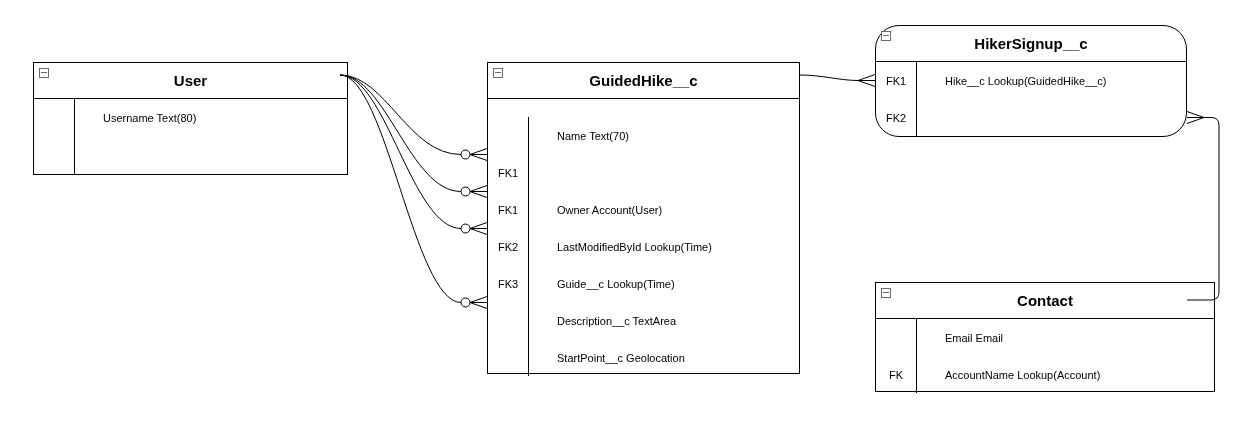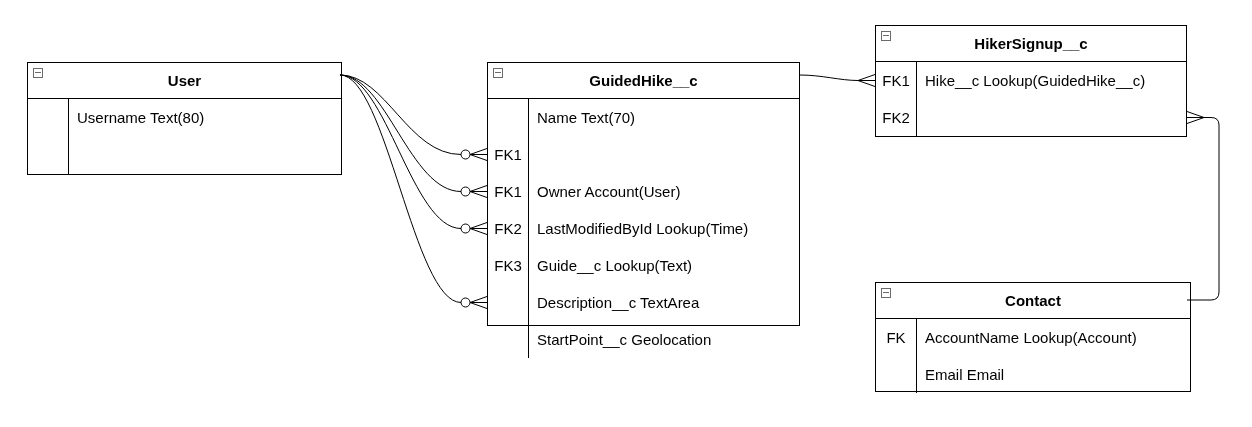--- a/index.html
+++ b/index.html
@@ -60,51 +60,51 @@
     left: 40px;
     top: 0;
     bottom: 0;
     width: 1px;
     background: #000;
   }
   .t-row {
     flex: 0 0 37px;
     display: flex;
     align-items: center;
-    font-size: 15px;
+    font-size: 11px;
   }
   .key-cell { flex: 0 0 40px; text-align: center; }
-  .field-cell { padding-left: 9px; white-space: nowrap; }
+  .field-cell { padding-left: 9px; white-space: nowrap; margin-left: 20px; }
   #connector-svg {
     position: absolute;
     left: 0;
     top: 0;
     z-index: 2;
     pointer-events: none;
   }
   #connector-svg path { fill: none; stroke: #000; stroke-width: 1; }
   #connector-svg circle { fill: #fff; stroke: #000; stroke-width: 1; }
 </style>
 </head>
 <body>
 
-<div class="erd-table" style="left:27px; top:62px; width:315px; height:113px;">
+<div class="erd-table" style="left:33px; top:62px; width:315px; height:113px;">
   <div class="t-header">
     <span class="collapse-btn"></span>
     <span>User</span>
   </div>
   <div class="t-body">
     <div class="t-row">
       <span class="key-cell"></span>
       <span class="field-cell">Username Text(80)</span>
     </div>
   </div>
 </div>
 
-<div class="erd-table" style="left:487px; top:62px; width:313px; height:264px;">
+<div class="erd-table" style="left:487px; top:62px; width:313px; height:312px;gap:18px;">
   <div class="t-header">
     <span class="collapse-btn"></span>
     <span>GuidedHike__c</span>
   </div>
   <div class="t-body">
     <div class="t-row">
       <span class="key-cell"></span>
       <span class="field-cell">Name Text(70)</span>
     </div>
     <div class="t-row">
@@ -113,62 +113,62 @@
     <div class="t-row">
       <span class="key-cell">FK1</span>
       <span class="field-cell">Owner Account(User)</span>
     </div>
     <div class="t-row">
       <span class="key-cell">FK2</span>
       <span class="field-cell">LastModifiedById Lookup(Time)</span>
     </div>
     <div class="t-row">
       <span class="key-cell">FK3</span>
-      <span class="field-cell">Guide__c Lookup(Text)</span>
+      <span class="field-cell">Guide__c Lookup(Time)</span>
     </div>
     <div class="t-row">
       <span class="key-cell"></span>
       <span class="field-cell">Description__c TextArea</span>
     </div>
     <div class="t-row">
       <span class="key-cell"></span>
       <span class="field-cell">StartPoint__c Geolocation</span>
     </div>
   </div>
 </div>
 
-<div class="erd-table" style="left:875px; top:25px; width:312px; height:112px;">
+<div class="erd-table" style="left:875px; top:25px; width:312px; height:112px;border-radius:24px;">
   <div class="t-header">
     <span class="collapse-btn"></span>
     <span>HikerSignup__c</span>
   </div>
   <div class="t-body">
     <div class="t-row">
       <span class="key-cell">FK1</span>
       <span class="field-cell">Hike__c Lookup(GuidedHike__c)</span>
     </div>
     <div class="t-row">
       <span class="key-cell">FK2</span>
     </div>
   </div>
 </div>
 
-<div class="erd-table" style="left:875px; top:282px; width:316px; height:110px;">
+<div class="erd-table" style="left:875px; top:282px; width:340px; height:110px;">
   <div class="t-header">
     <span class="collapse-btn"></span>
     <span>Contact</span>
   </div>
   <div class="t-body">
+    <div class="t-row">
+      <span class="key-cell"></span>
+      <span class="field-cell">Email Email</span>
+    </div>
     <div class="t-row">
       <span class="key-cell">FK</span>
       <span class="field-cell">AccountName Lookup(Account)</span>
-    </div>
-    <div class="t-row">
-      <span class="key-cell"></span>
-      <span class="field-cell">Email Email</span>
     </div>
   </div>
 </div>
 
 <svg id="connector-svg" width="1252" height="427" viewBox="0 0 1252 427">
 
   <g>
     <path d="M 340 75 C 386 75 408 154.5 461 154.5"></path>
     <circle cx="465.5" cy="154.5" r="4.5"></circle>
     <path d="M 470 154.5 L 487 148.5 M 470 154.5 L 487 154.5 M 470 154.5 L 487 160.5"></path>

